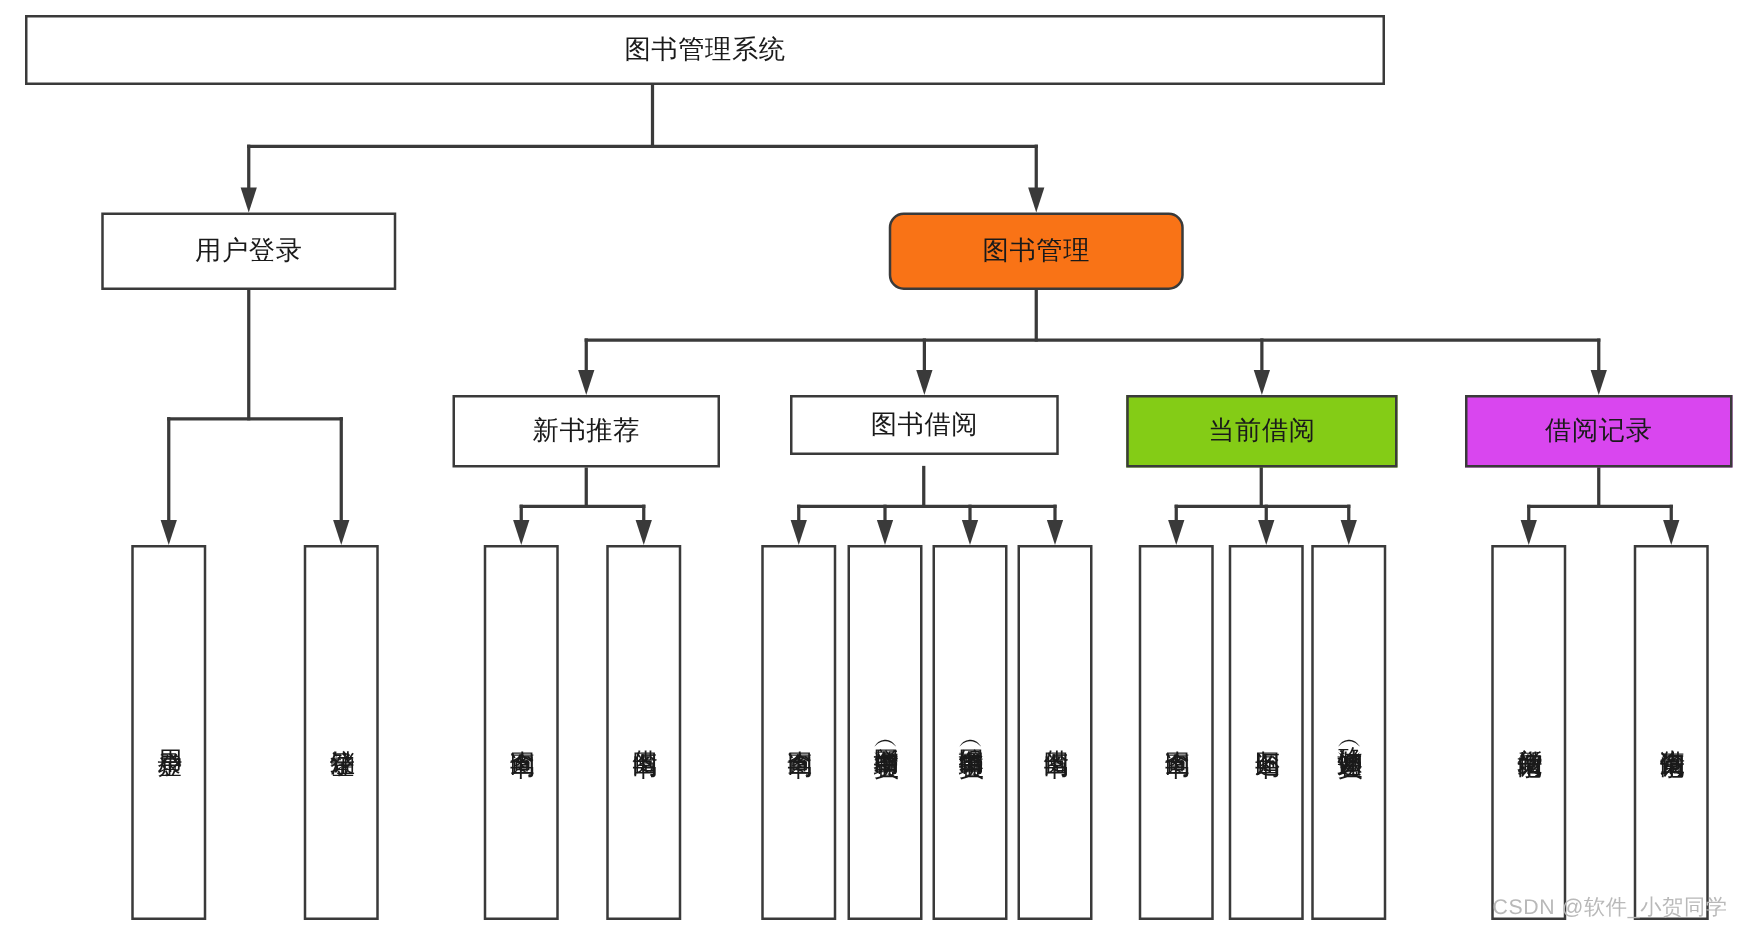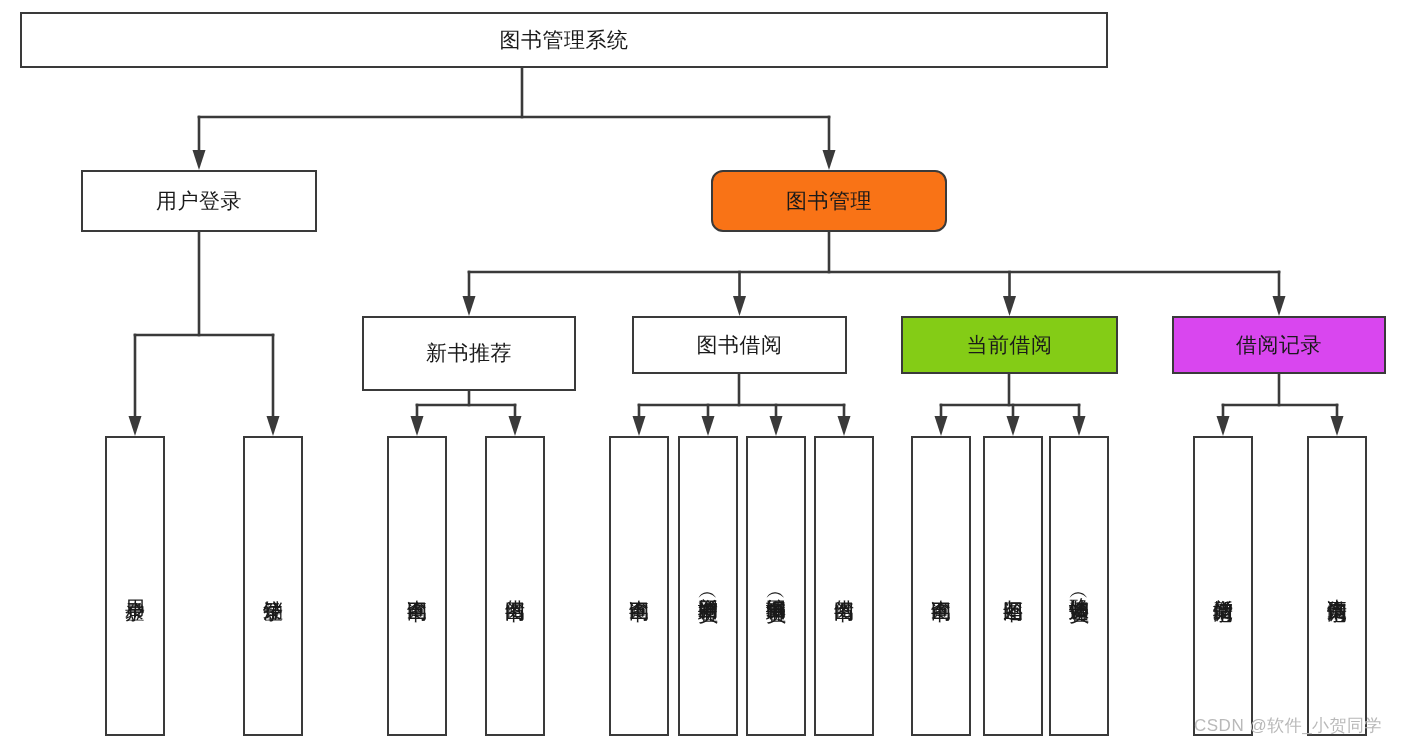--- a/index.html
+++ b/index.html
@@ -123,24 +123,24 @@
   <div id="node-layer">
       <div class="node" style="left: 20px; top: 12px; width: 1088px; height: 56px; border-color: rgb(58, 58, 58); background: rgb(255, 255, 255);">
         <span class="node-label" style="color: rgb(26, 26, 26);">图书管理系统</span>
       </div>
       <div class="node" style="left: 81px; top: 170px; width: 236px; height: 62px; border-color: rgb(58, 58, 58); background: rgb(255, 255, 255);">
         <span class="node-label" style="color: rgb(26, 26, 26);">用户登录</span>
       </div>
       <div class="node" style="left: 711px; top: 170px; width: 236px; height: 62px; border-color: rgb(58, 58, 58); background: #f97316; border-radius: 12px;">
         <span class="node-label" style="color: rgb(26, 26, 26);">图书管理</span>
       </div>
-      <div class="node" style="left: 362px; top: 316px; width: 214px; height: 75px; border-color: rgb(58, 58, 58); background: rgb(255, 255, 255);">
+      <div class="node" style="left: 362px; top: 316px; width: 214px; height: 58px; border-color: rgb(58, 58, 58); background: rgb(255, 255, 255);">
         <span class="node-label" style="color: rgb(26, 26, 26);">新书推荐</span>
       </div>
-      <div class="node" style="left: 632px; top: 316px; width: 215px; height: 58px; border-color: rgb(58, 58, 58); background: rgb(255, 255, 255);">
+      <div class="node" style="left: 632px; top: 316px; width: 215px; height: 48px; border-color: rgb(58, 58, 58); background: rgb(255, 255, 255);">
         <span class="node-label" style="color: rgb(26, 26, 26);">图书借阅</span>
       </div>
       <div class="node" style="left: 901px; top: 316px; width: 217px; height: 58px; border-color: rgb(58, 58, 58); background: #84cc16;">
         <span class="node-label" style="color: rgb(26, 26, 26);">当前借阅</span>
       </div>
       <div class="node" style="left: 1172px; top: 316px; width: 214px; height: 58px; border-color: rgb(58, 58, 58); background: #d946ef;">
         <span class="node-label" style="color: rgb(26, 26, 26);">借阅记录</span>
       </div>
       <div class="node leaf" style="left: 105px; top: 436px; width: 60px; height: 300px; border-color: rgb(58, 58, 58); background: rgb(255, 255, 255);">
         <span class="node-label" style="color: rgb(26, 26, 26);">用户登录</span>

